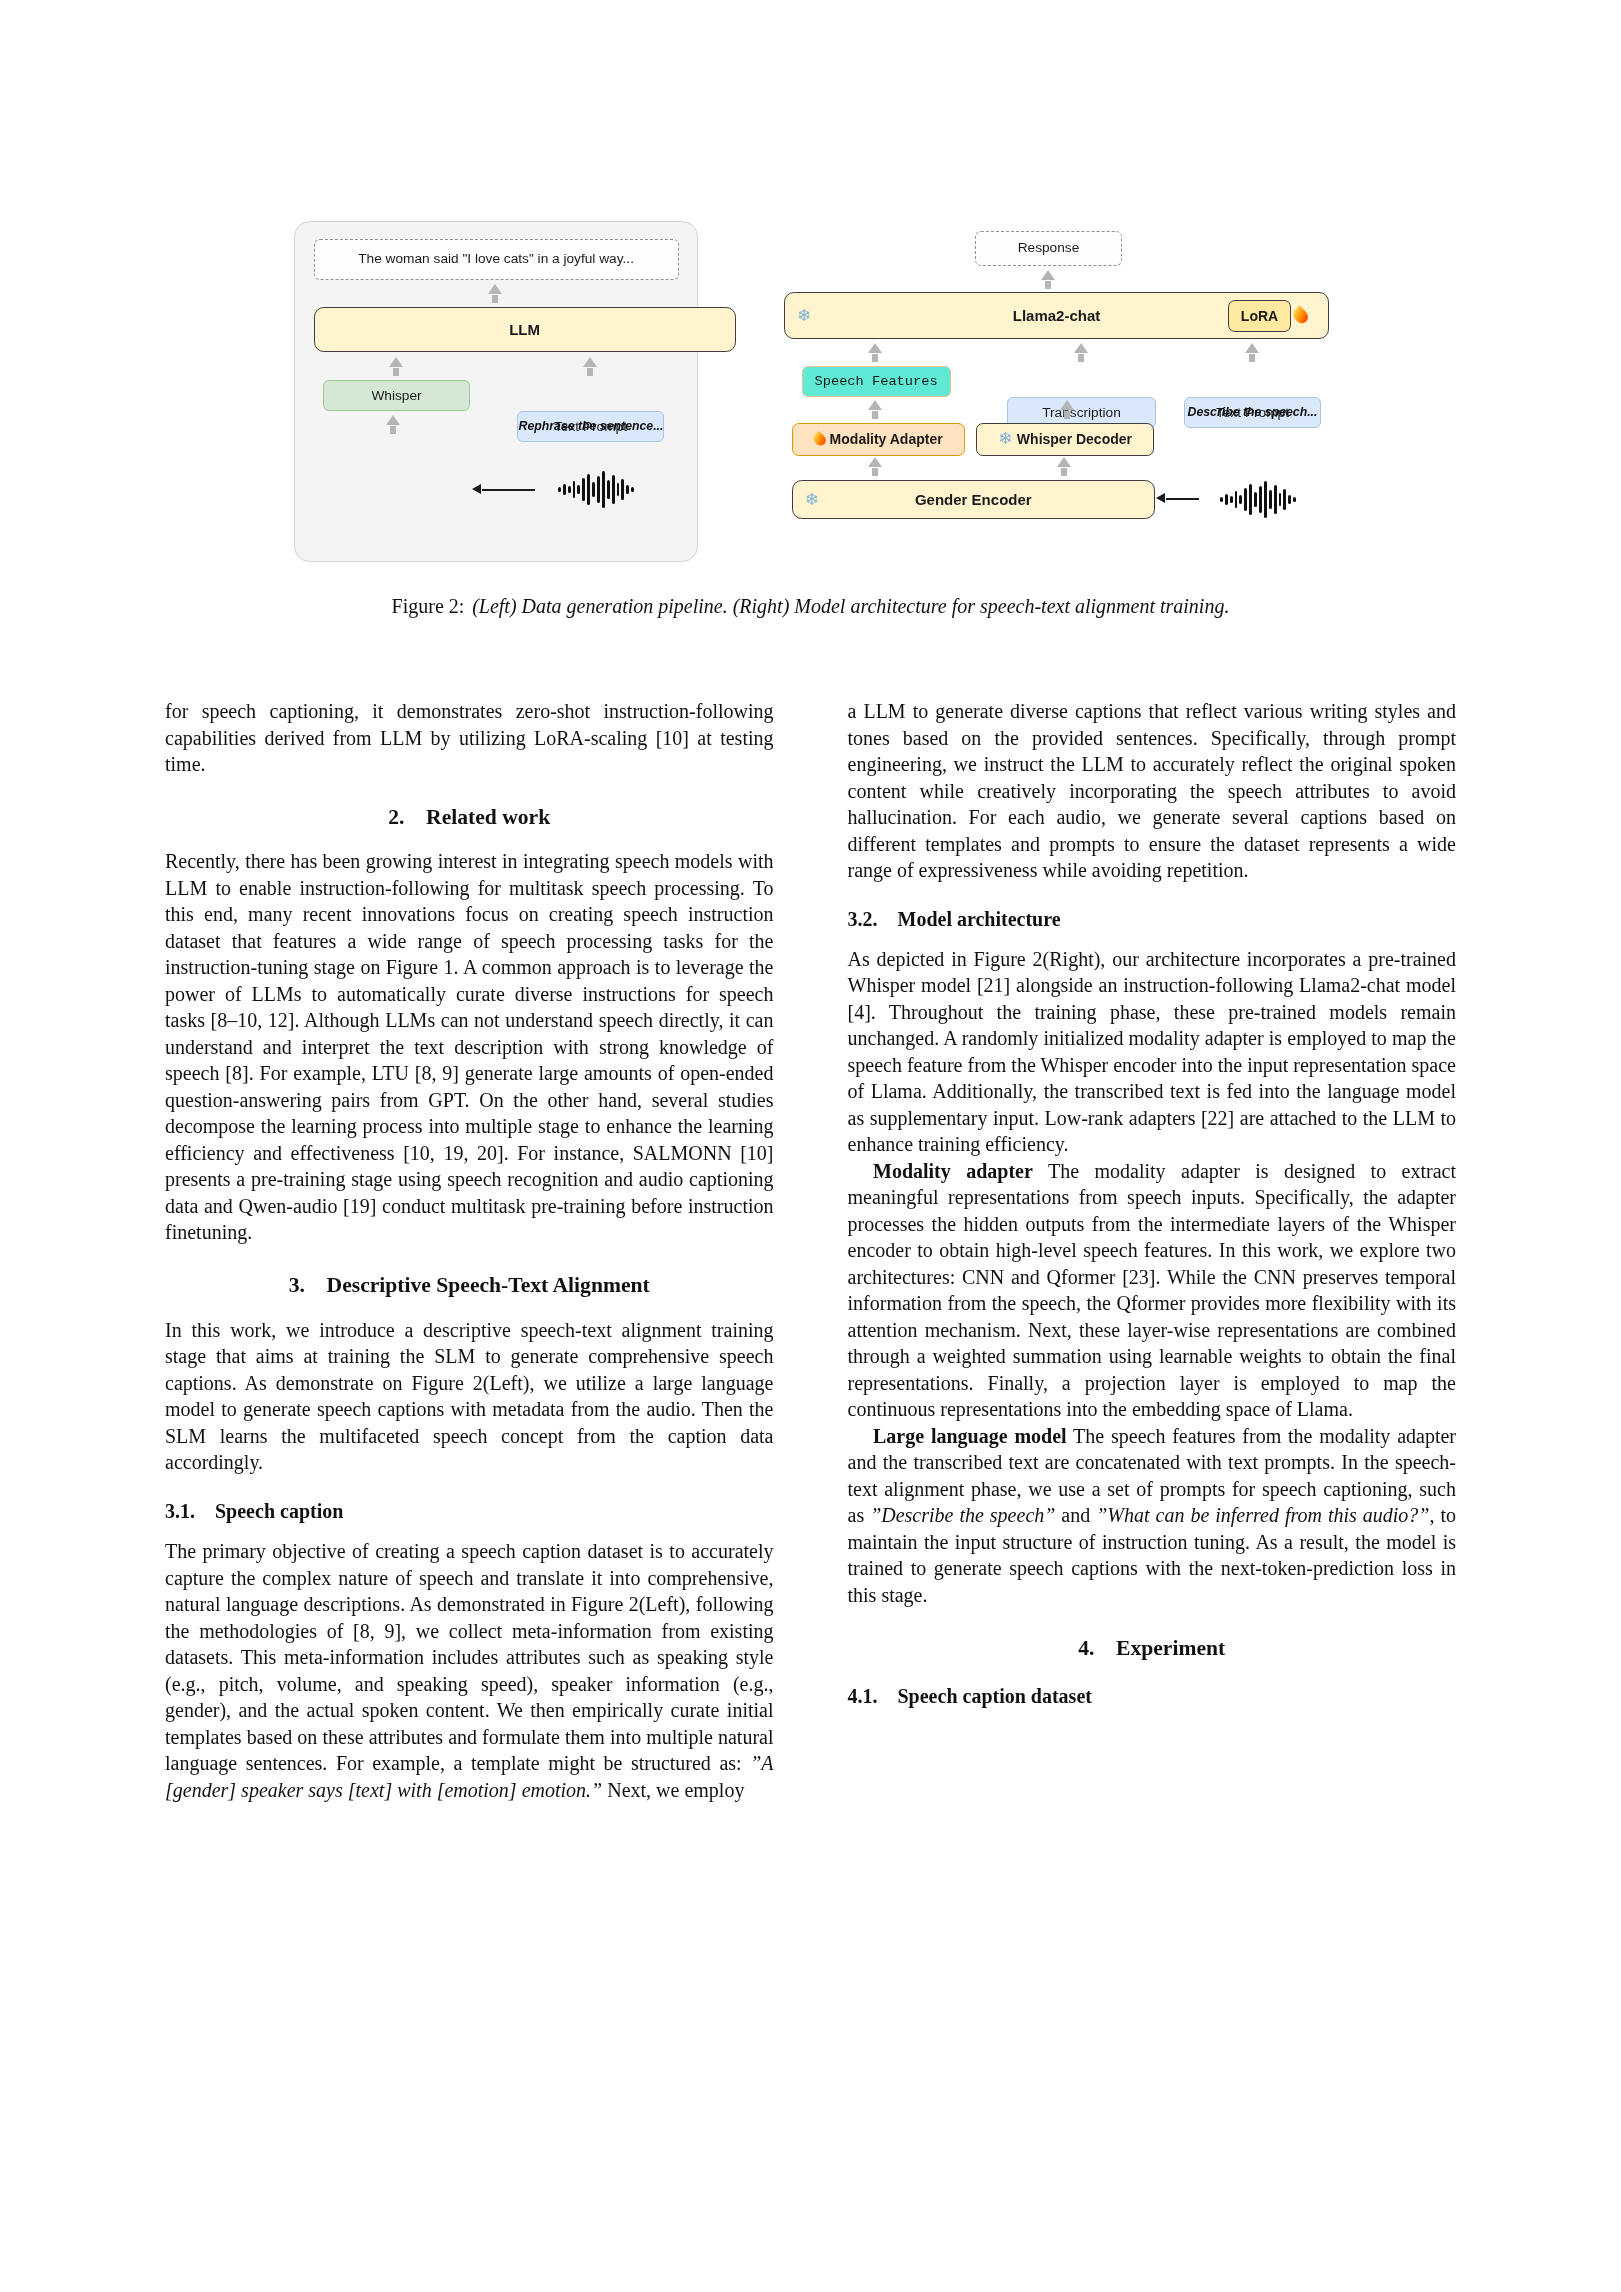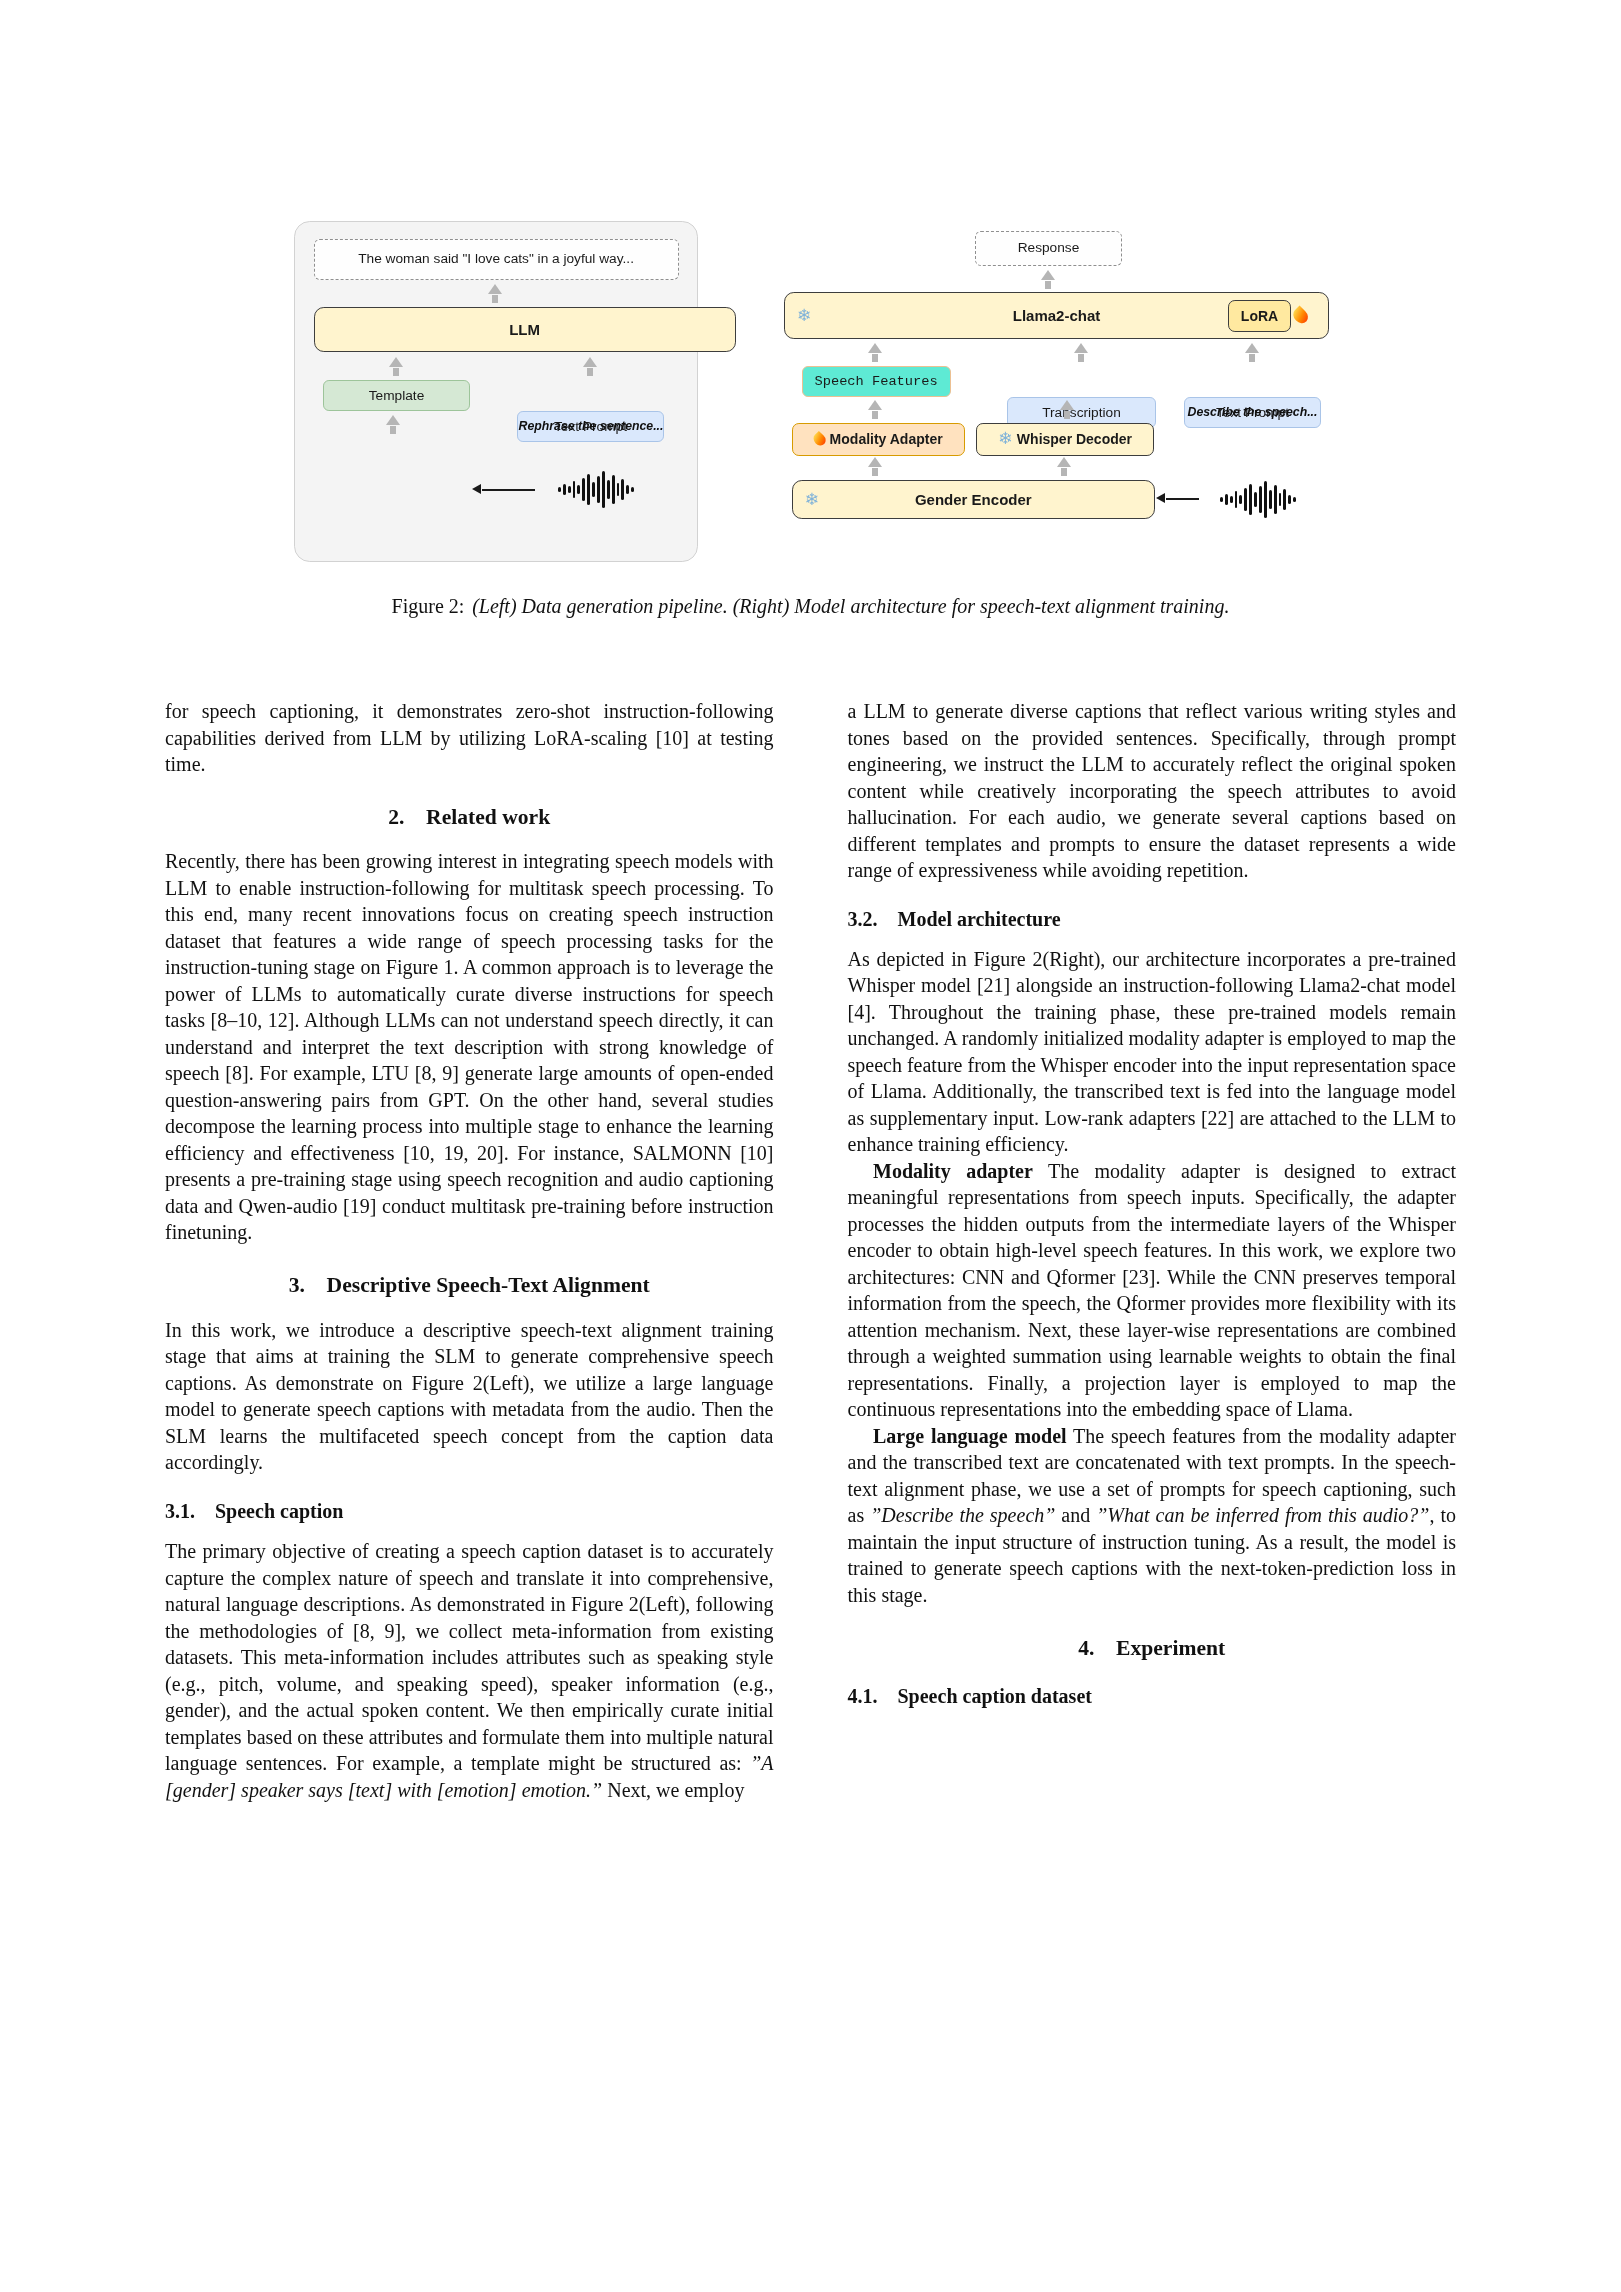--- a/index.html
+++ b/index.html
@@ -103,21 +103,21 @@
       <div class="arrow-up" style="left:194px;top:63px;"></div>
 
       <div class="fbox yellow-box bold-label" style="left:19.6px;top:86px;width:422px;height:45px;">
         <span>LLM</span>
       </div>
 
       <div class="arrow-up" style="left:95px;top:136px;"></div>
       <div class="arrow-up" style="left:289px;top:136px;"></div>
 
       <div class="fbox green-box" style="left:29px;top:159px;width:147px;height:31px;">
-        <span>Template</span>
+        <span>Whisper</span>
       </div>
       <div class="fbox blue-box" style="left:223px;top:159px;width:147px;height:31px;">
         <span>Text Prompt</span>
       </div>
 
       <div class="prompt-note" style="left:204px;top:198px;width:186px;">Rephrase the sentence...</div>
 
       <div class="arrow-up" style="left:92px;top:194px;"></div>
 
 

